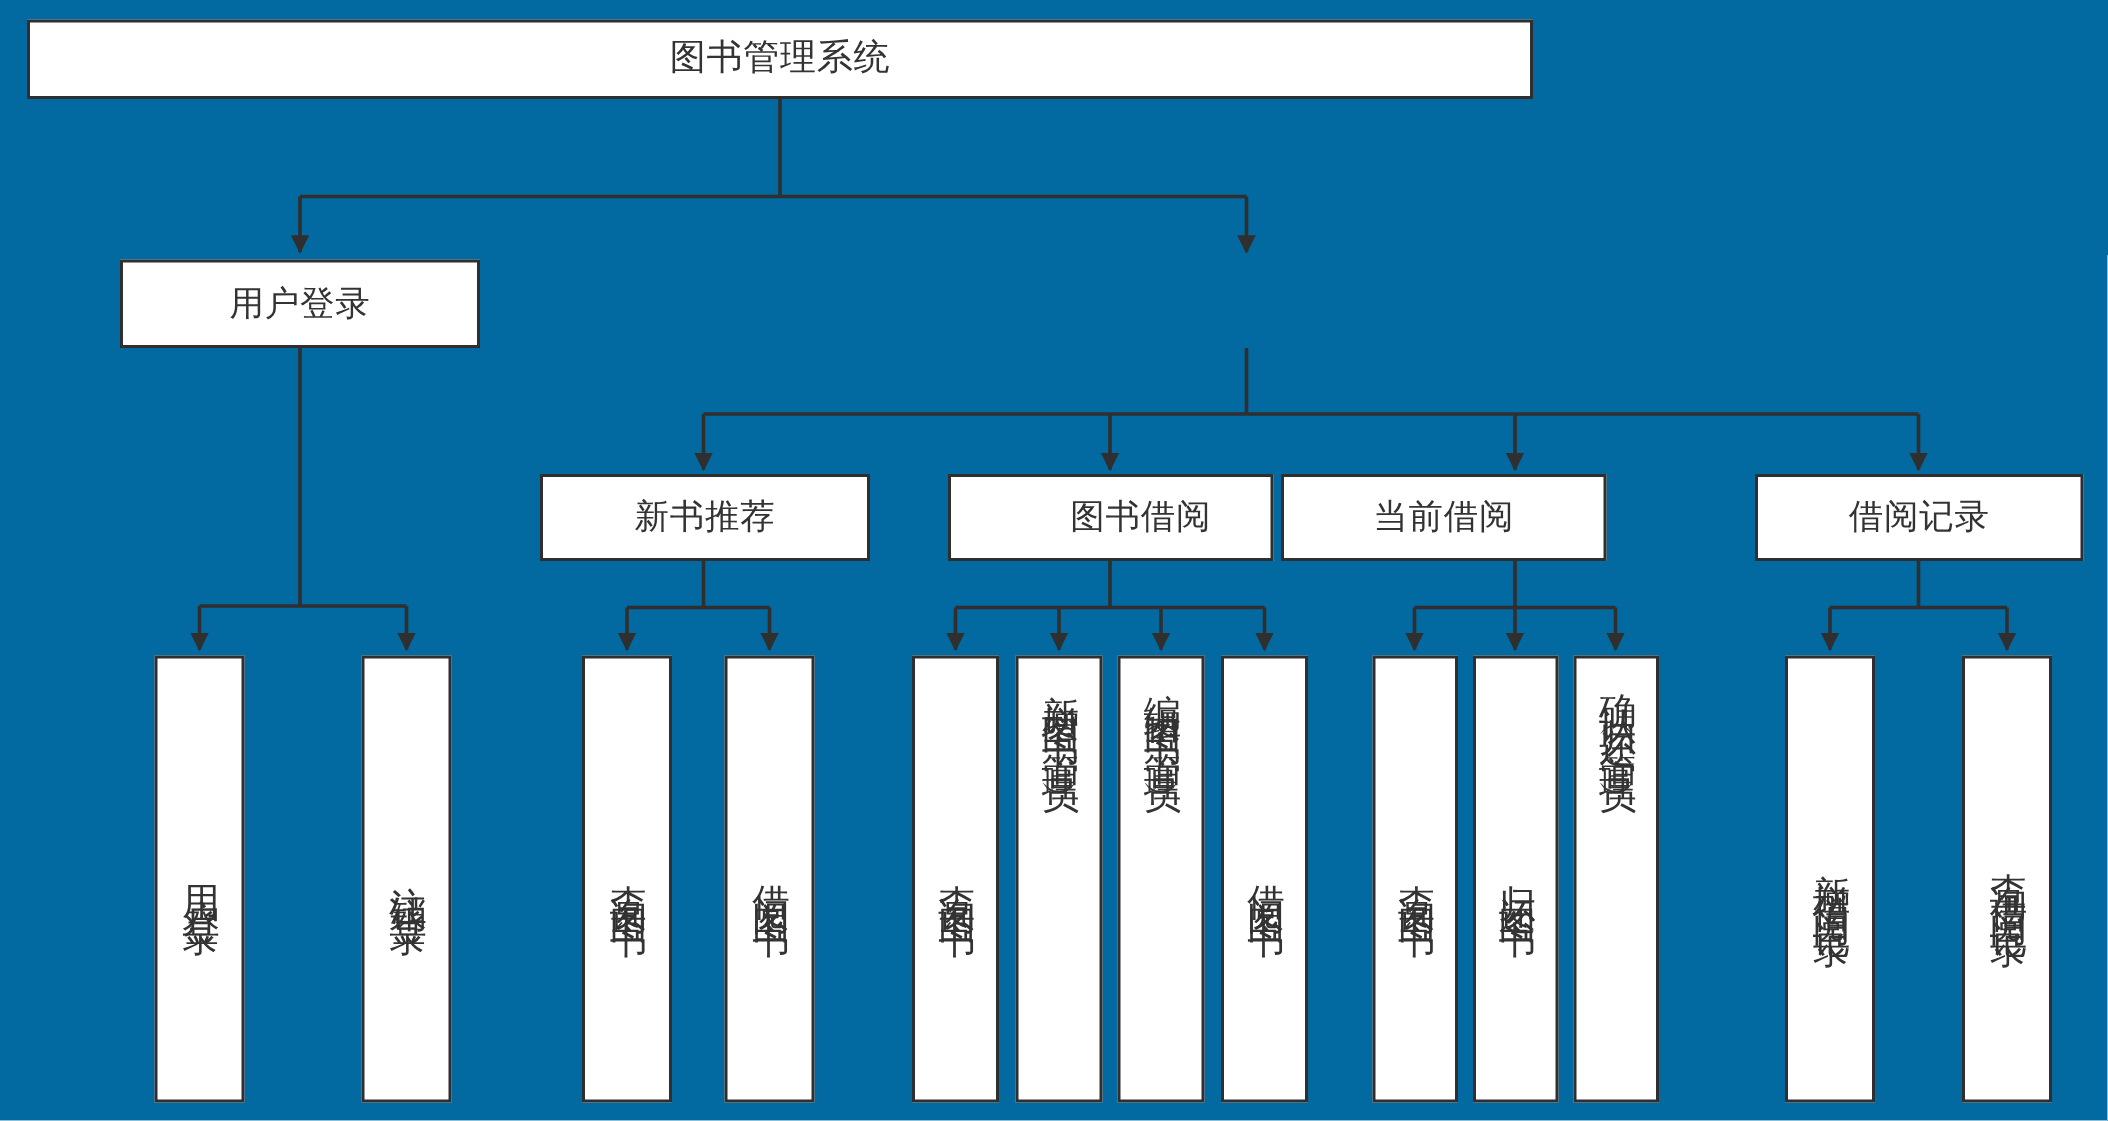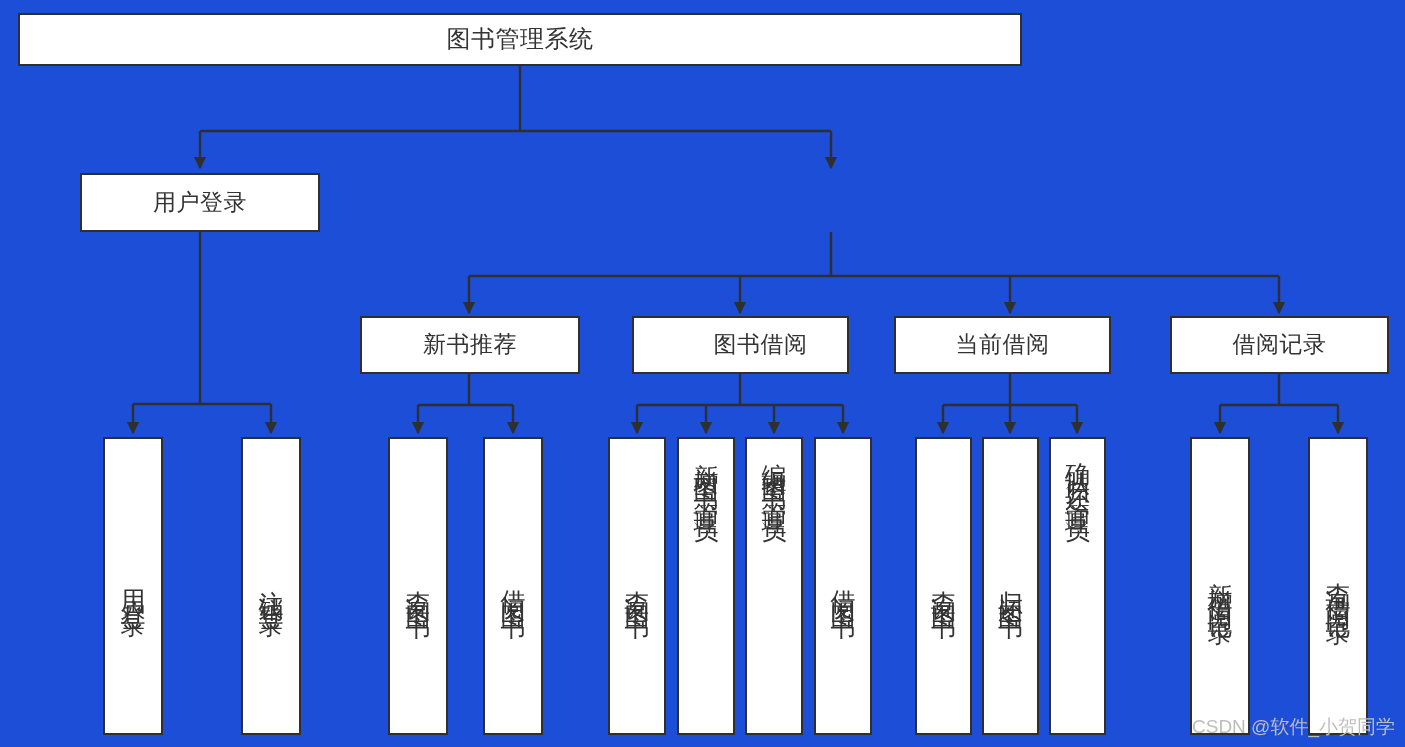--- a/index.html
+++ b/index.html
@@ -4,21 +4,21 @@
 <style>
   html, body {
     margin: 0;
     padding: 0;
     background: #ffffff;
   }
   #canvas {
     position: relative;
     width: 1405px;
     height: 747px;
-    background: #1d4ed8;
+    background: #0369a1;
     font-family: "Liberation Sans", "DejaVu Sans", sans-serif;
     overflow: hidden;
   }
   #connectors {
     position: absolute;
     left: 0;
     top: 0;
     width: 1405px;
     height: 747px;
     pointer-events: none;
@@ -137,21 +137,21 @@
   <div class="node horiz" style="left:80px; top:173px; width:240px; height:59px;">
     <span class="label">用户登录</span>
   </div>
 
   <div class="node horiz" style="left:360px; top:316px; width:220px; height:58px;">
     <span class="label">新书推荐</span>
   </div>
   <div class="node horiz" style="left:632px; top:316px; width:217px; height:58px;padding-left:40px;">
     <span class="label">图书借阅</span>
   </div>
-  <div class="node horiz" style="left:894px; top:316px; width:217px; height:58px;">
+  <div class="node horiz" style="left:854px; top:316px; width:217px; height:58px;">
     <span class="label">当前借阅</span>
   </div>
   <div class="node horiz" style="left:1170px; top:316px; width:219px; height:58px;">
     <span class="label">借阅记录</span>
   </div>
 
   <div class="node vert centered" style="left:103px; top:437px; width:60px; height:298px;">
     <span class="label">用户登录</span>
   </div>
   <div class="node vert centered" style="left:241px; top:437px; width:60px; height:298px;">
@@ -188,15 +188,14 @@
     <span class="label">确认归还（管理员）</span>
   </div>
 
   <div class="node vert centered" style="left:1190px; top:437px; width:60px; height:298px;">
     <span class="label">新增借阅记录</span>
   </div>
   <div class="node vert centered" style="left:1308px; top:437px; width:60px; height:298px;">
     <span class="label">查询借阅记录</span>
   </div>
 
-  <div class="watermark" style="left:1192px; top:714px;">CSDN @软件_小贺同学</div>
 
 </div>
 
 </body></html>

